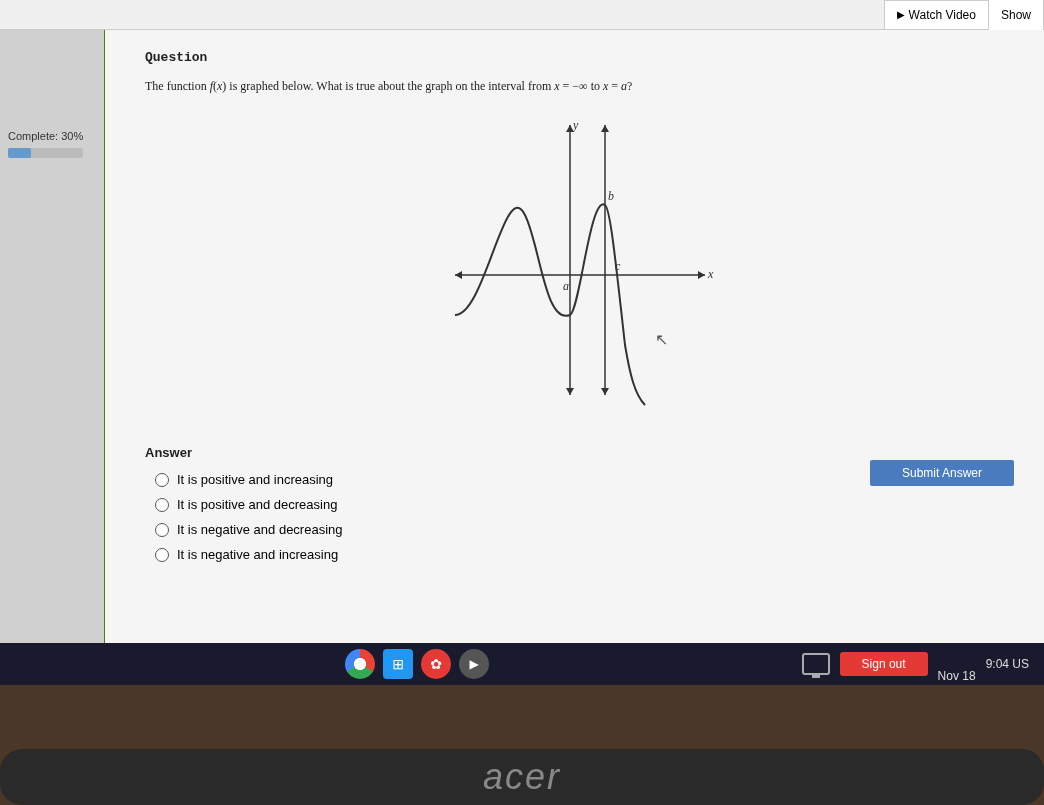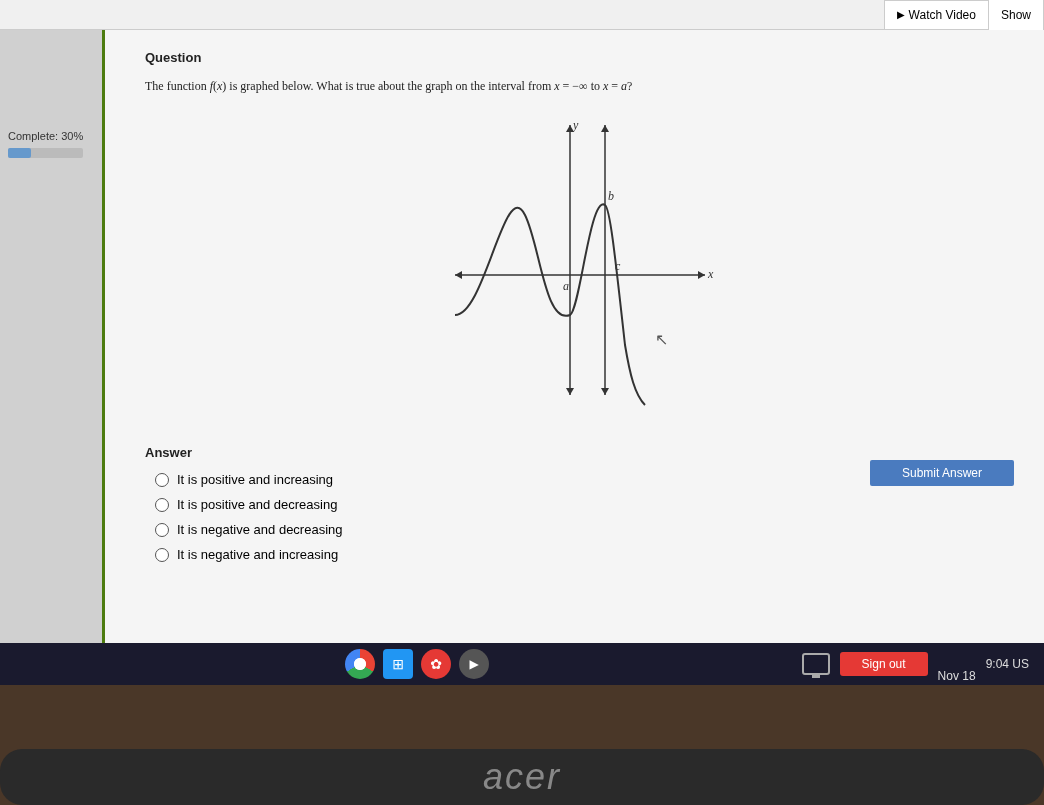--- a/index.html
+++ b/index.html
@@ -63,21 +63,21 @@
     }
 
     
     .sidebar {
       position: absolute;
       top: 30px;
       left: 0;
       width: 105px;
       bottom: 0;
       background: #d0d0d0;
-      border-right: 3px solid #4d7c0f;
+      border-right: 1px solid #4d7c0f;
     }
 
     .complete-label {
       position: absolute;
       top: 100px;
       left: 8px;
       font-size: 11px;
       font-family: Arial, sans-serif;
       color: #333;
     }
@@ -115,21 +115,21 @@
       top: 30px;
       left: 105px;
       right: 0;
       bottom: 0;
       background: #f5f5f5;
       padding: 20px 40px;
     }
 
     .question-label {
       font-size: 13px;
-      font-family: Liberation Sans, sans-serif;
+      font-family: Liberation Mono, monospace;
       font-weight: bold;
       color: #222;
       margin-bottom: 12px;
     }
 
     .question-text {
       font-size: 12px;
       font-family: 'Times New Roman', Times, serif;
       color: #222;
       margin-bottom: 20px;

